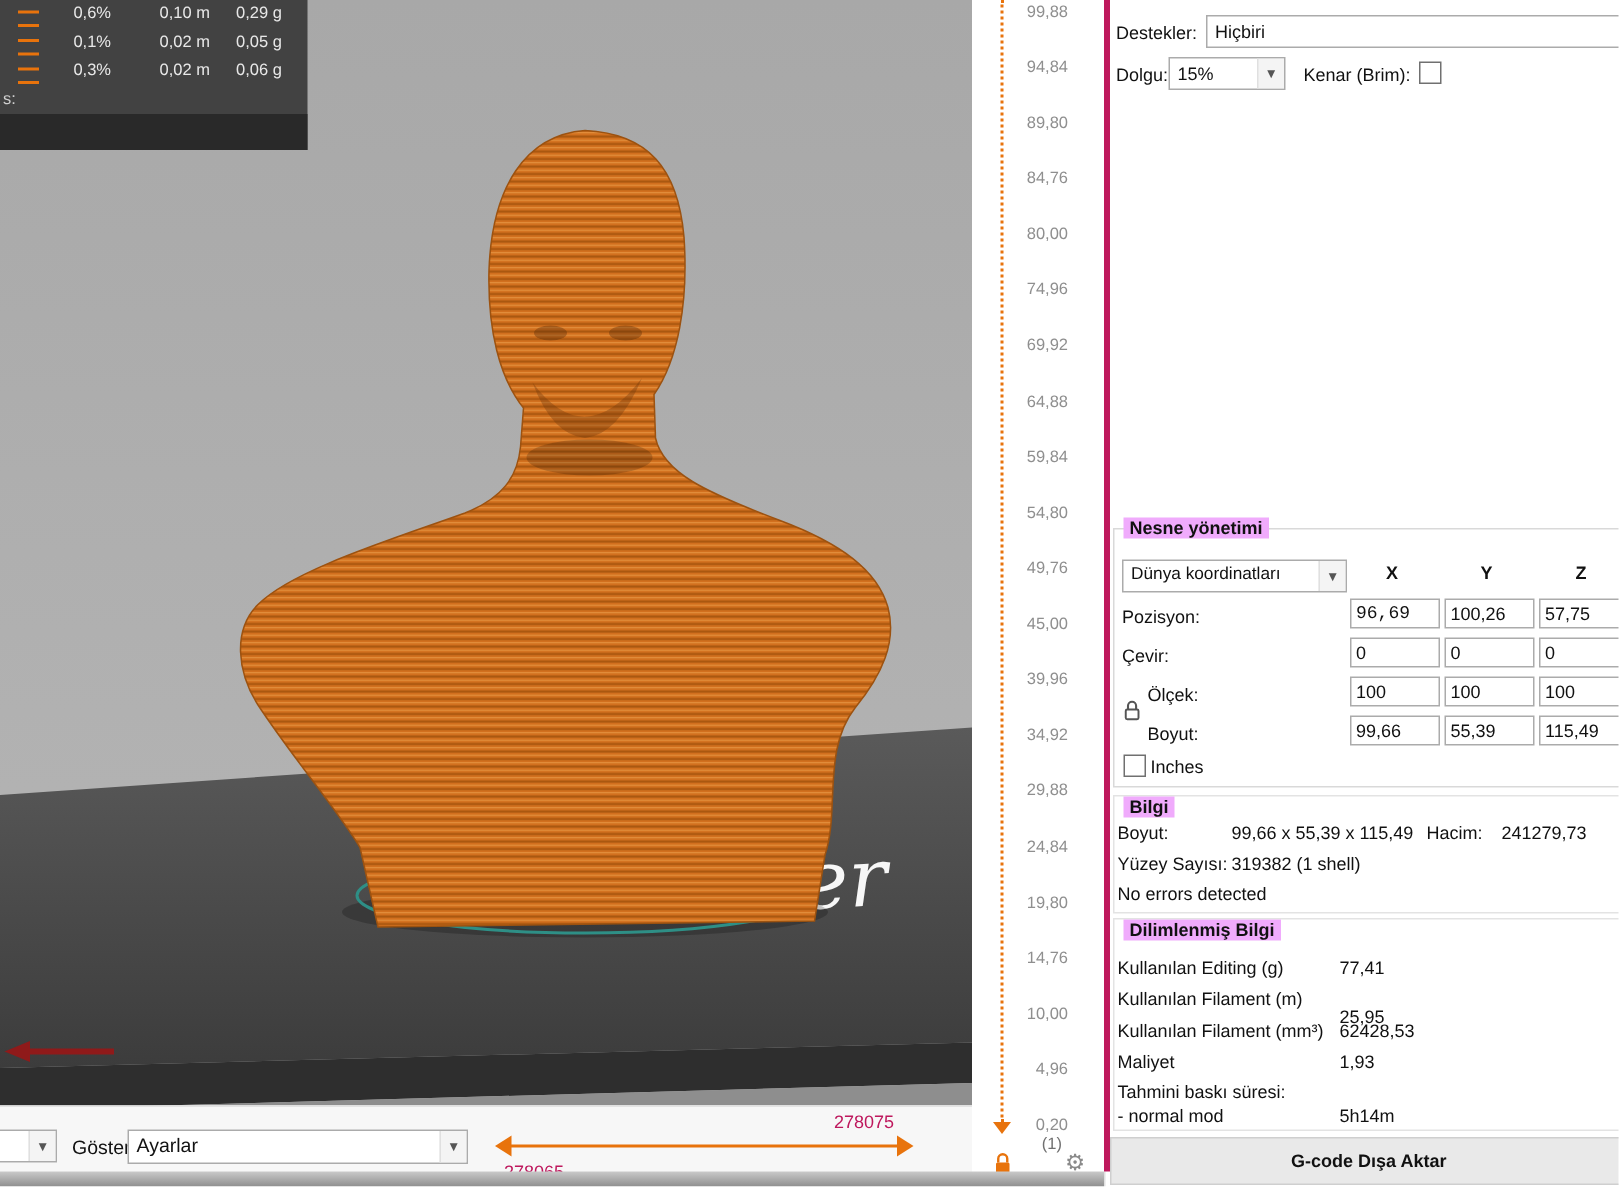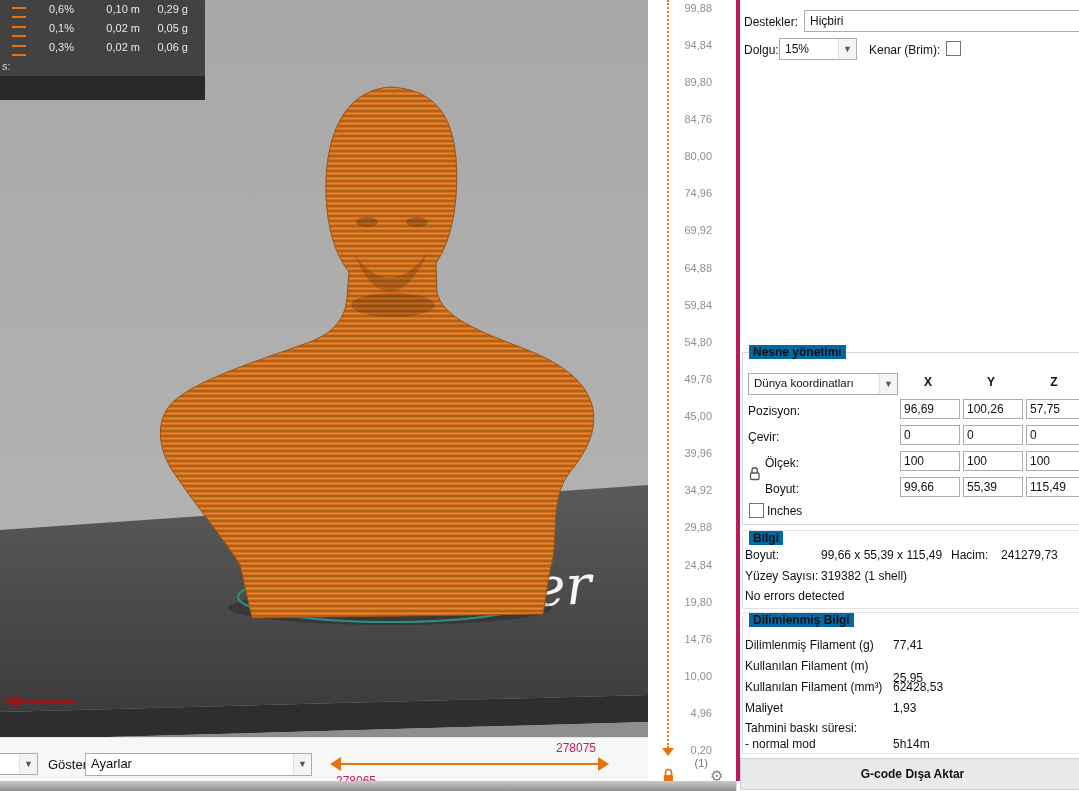--- a/index.html
+++ b/index.html
@@ -33,21 +33,21 @@
 
   
   #panel{left:736px;top:0;width:343px;height:781px;background:#ffffff;border-left:4px solid #be185d;}
   .lbl{position:absolute;font-size:12px;color:#111;white-space:nowrap;}
   .combo{position:absolute;background:#fff;border:1px solid #ABABAB;font-size:12px;color:#111;overflow:hidden;}
   .combo .cval{position:absolute;left:5px;top:3px;white-space:nowrap;}
   .combo .carr{position:absolute;right:0;top:0;width:17px;height:100%;color:#555;text-align:center;font-size:9px;line-height:20px;background:#f4f4f4;border-left:1px solid #e0e0e0;}
   .cb{position:absolute;width:13px;height:13px;background:#fff;border:1px solid #707070;}
   .txtin{position:absolute;height:18px;border:1px solid #ABABAB;font-family:"Liberation Sans",sans-serif;font-size:12px;padding:0 3px;background:#fff;color:#111;box-sizing:content-box;}
   .groupbox{position:absolute;border:1px solid #d9d9d9;background:#fff;}
-  .gtitle{position:absolute;top:-8px;left:6px;background:#0369a1;padding:0 4px;font-weight:bold;color:#111;white-space:nowrap;}
+  .gtitle{position:absolute;top:-8px;left:6px;background:#f0abfc;padding:0 4px;font-weight:bold;color:#111;white-space:nowrap;}
   .colhead{position:absolute;width:30px;text-align:center;font-weight:bold;}
 
   
   #obj-list{position:absolute;left:0;top:70px;width:343px;height:277px;border-top:1px solid #e0e0e0;border-bottom:1px solid #cfcfcf;background:#fff;}
   #obj-list-header{position:absolute;left:0;top:0;width:343px;height:22px;background:#fff;border-bottom:1px solid #e6e6e6;}
   .col-sep{position:absolute;top:0;width:0;height:100%;border-left:1px solid #e6e6e6;}
   #obj-row{position:absolute;left:0;top:22px;width:343px;height:24px;background:#d6d6d6;}
 
   
   #export-btn{position:absolute;left:0;top:758px;width:343px;height:30px;background:#e9e9e9;border:1px solid #cfcfcf;font-weight:bold;text-align:center;line-height:30px;font-size:12px;color:#111;cursor:pointer;}
@@ -208,21 +208,21 @@
     <div class="combo" style="left:5px;top:20px;width:148px;height:20px">
       <span class="cval" style="font-size:11.5px">Dünya koordinatları</span>
       <span class="carr">▼</span>
     </div>
 
     <div class="colhead" style="left:170px;top:22px">X</div>
     <div class="colhead" style="left:233px;top:22px">Y</div>
     <div class="colhead" style="left:296px;top:22px">Z</div>
 
     <div class="lbl" style="left:5px;top:51px">Pozisyon:</div>
-    <input class="txtin" style="left: 157px; top: 46px; width: 52px;" value="96,69">
+    <input class="txtin" style="left: 157px; top: 46px; width: 52px; font-family: Liberation Mono, monospace;" value="96,69">
     <input class="txtin" style="left: 220px; top: 46px; width: 52px;" value="100,26">
     <input class="txtin" style="left: 283px; top: 46px; width: 52px;" value="57,75">
 
     <div class="lbl" style="left:5px;top:77px">Çevir:</div>
     <input class="txtin" style="left: 157px; top: 72px; width: 52px;" value="0">
     <input class="txtin" style="left: 220px; top: 72px; width: 52px;" value="0">
     <input class="txtin" style="left: 283px; top: 72px; width: 52px;" value="0">
 
     <div class="abs" style="left:6px;top:112px">
       <svg width="12" height="26">
@@ -250,21 +250,21 @@
     <div class="lbl" style="left:78px;top:17px">99,66 x 55,39 x 115,49</div>
     <div class="lbl" style="left:208px;top:17px">Hacim:</div>
     <div class="lbl" style="left:258px;top:17px">241279,73</div>
     <div class="lbl" style="left:2px;top:38px">Yüzey Sayısı:</div>
     <div class="lbl" style="left:78px;top:38px">319382 (1 shell)</div>
     <div class="lbl" style="left:2px;top:58px">No errors detected</div>
   </div>
 
   <div class="groupbox" style="left:2px;top:612px;width:339px;height:140px;border-color:#e3e3e3">
     <div class="gtitle" style="top:0px">Dilimlenmiş Bilgi</div>
-    <div class="lbl" style="left:2px;top:25px">Dilimlenmiş Filament (g)</div>
+    <div class="lbl" style="left:2px;top:25px">Kullanılan Editing (g)</div>
     <div class="lbl" style="left:150px;top:25px">77,41</div>
     <div class="lbl" style="left:2px;top:46px">Kullanılan Filament (m)</div>
     <div class="lbl" style="left:150px;top:58px">25,95</div>
     <div class="lbl" style="left:2px;top:67px">Kullanılan Filament (mm³)</div>
     <div class="lbl" style="left:150px;top:67px">62428,53</div>
     <div class="lbl" style="left:2px;top:88px">Maliyet</div>
     <div class="lbl" style="left:150px;top:88px">1,93</div>
     <div class="lbl" style="left:2px;top:108px">Tahmini baskı süresi:</div>
     <div class="lbl" style="left:2px;top:124px"> - normal mod</div>
     <div class="lbl" style="left:150px;top:124px">5h14m</div>

